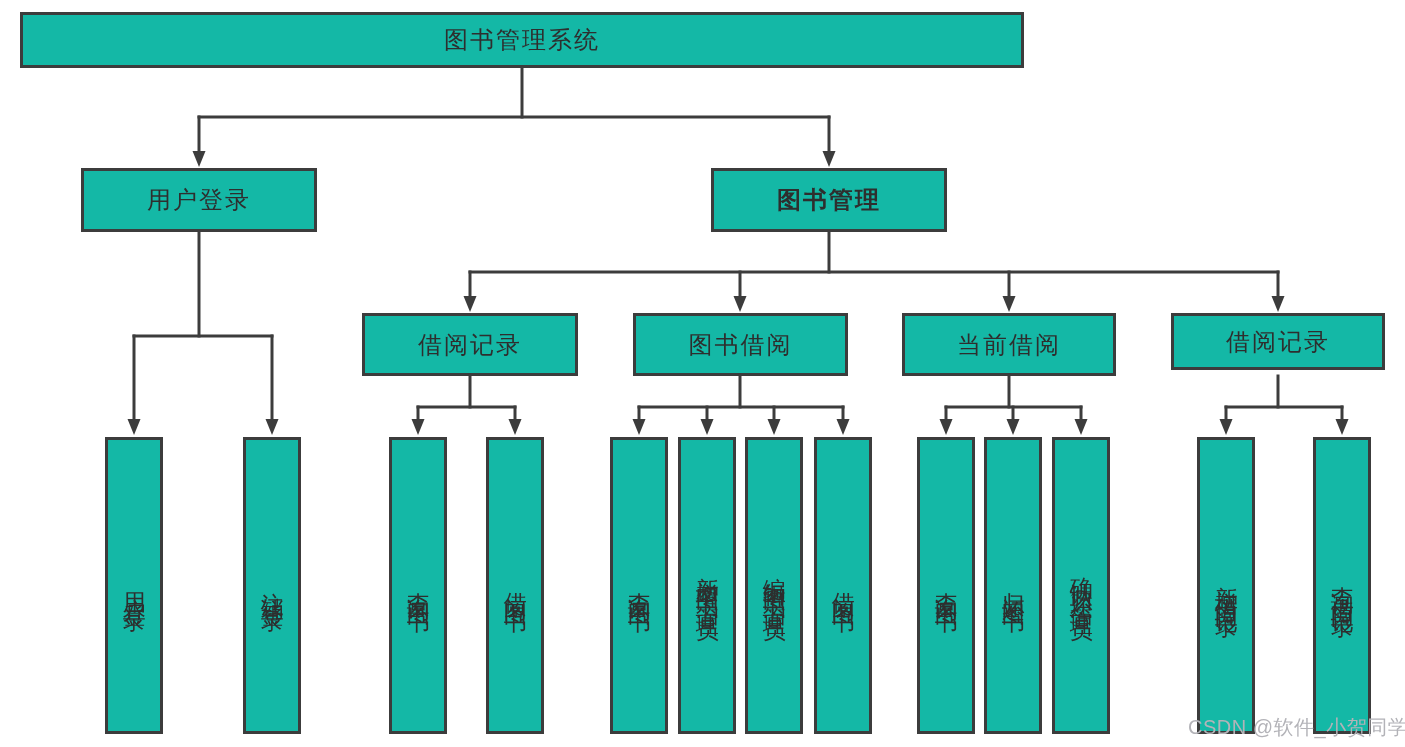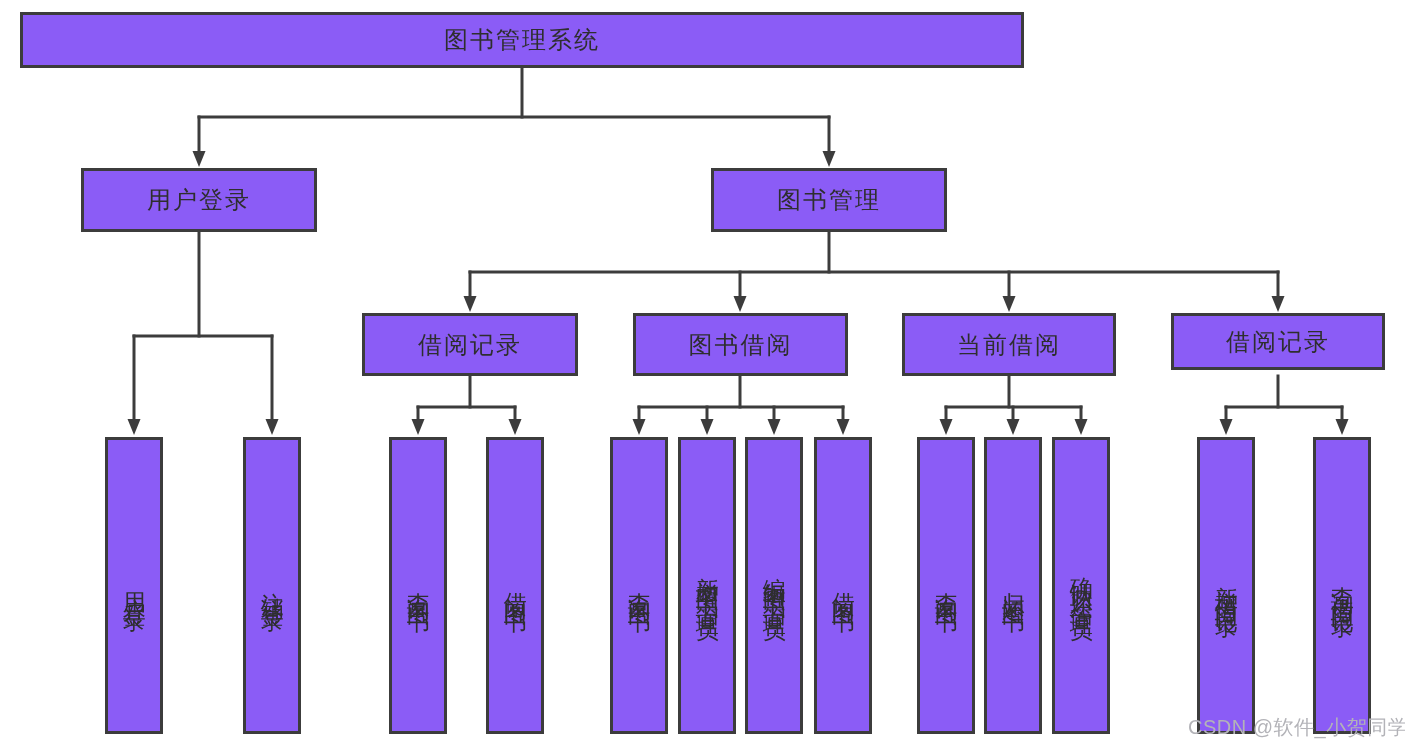--- a/index.html
+++ b/index.html
@@ -18,21 +18,21 @@
   }
   #wires{
     position:absolute;left:0;top:0;
     z-index:3;
     pointer-events:none;
   }
   .box{
     position:absolute;
     box-sizing:border-box;
     border:3px solid var(--line);
-    background:#8b5cf6;
+    background:#14b8a6;
     display:flex;
     align-items:center;
     justify-content:center;
     z-index:2;
   }
   .htext{
     font-size:24px;
     letter-spacing:2px;
     color:var(--text);
     white-space:nowrap;
@@ -42,21 +42,21 @@
     text-orientation:mixed;
     font-size:23px;
     letter-spacing:6px;
     line-height:1.1;
     color:var(--text);
   }
   
   #n-root{left:20px;top:12px;width:1004px;height:56px;}
   
   #n-b0{left:81px;top:168px;width:236px;height:64px;}
-  #n-b1{left:711px;top:168px;width:236px;height:64px;}
+  #n-b1{left:711px;top:168px;width:236px;height:64px;font-weight:bold;}
   
   #n-g0{left:362px;top:313px;width:216px;height:63px;}
   #n-g1{left:633px;top:313px;width:215px;height:63px;}
   #n-g2{left:902px;top:313px;width:214px;height:63px;}
   #n-g3{left:1171px;top:313px;width:214px;height:57px;}
   
   .leaf{top:437px;width:58px;height:297px;}
   #n-l0{left:105px;}
   #n-l1{left:243px;}
   #n-l2{left:389px;}

